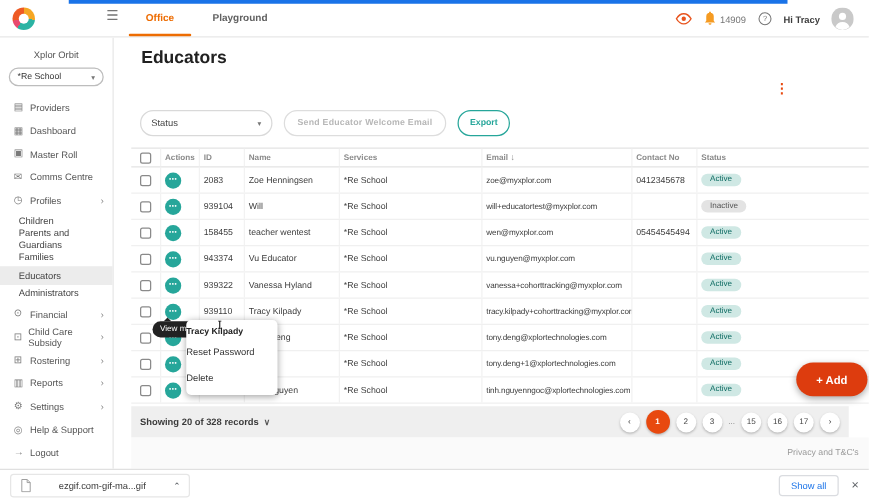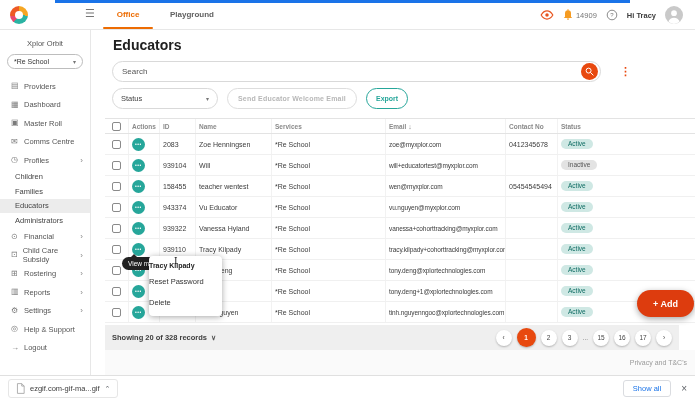--- a/index.html
+++ b/index.html
@@ -88,21 +88,21 @@
   .ctx-menu{position:absolute;left:44px;top:226px;width:73px;background:#fff;border-radius:4px;box-shadow:0 1px 6px rgba(0,0,0,.35);z-index:10;padding:3px 0 6px;text-align:left}
   .ctx-title{font-size:7px;font-weight:bold;color:#222;padding:3px 0 2px}
   .ctx-item{font-size:7.5px;color:#333;padding:6px 0 3px}
   .ctx-item:last-child{padding-top:9px}
   .tooltip{position:absolute;left:17px;top:227px;background:#222;color:#fff;font-size:6.5px;padding:3px 6px;border-radius:7px;z-index:9;white-space:nowrap}
   .tooltip::before{content:"";position:absolute;top:-3px;left:9px;border-left:3px solid transparent;border-right:3px solid transparent;border-bottom:3px solid #222}
   .ibeam{position:absolute;left:69px;top:227px;z-index:12;font-family:"DejaVu Serif",serif;font-size:9px;color:#111;line-height:1}
 
   
   .dlbar{position:absolute;left:0;bottom:0;right:0;height:26px;background:#fff;border-top:1px solid #e0e0e0;z-index:8;display:flex;align-items:center}
-  .dlchip{margin-left:8px;height:19px;display:flex;align-items:center;gap:5px;padding:0 7px;border:1px solid #e6e6e6;border-radius:3px;background:#fff}
+  .dlchip{margin-left:8px;height:19px;display:flex;align-items:center;gap:22px;padding:0 7px;border:1px solid #e6e6e6;border-radius:3px;background:#fff}
   .dlname{font-size:7.5px;color:#3c3c3c}
   .dlcaret{font-size:7px;color:#5f6368}
   .showall{margin-left:auto;margin-right:10px;border:1px solid #dadce0;border-radius:3px;padding:3px 9px;color:#1a73e8;font-size:7.5px;background:#fff}
   .dlclose{margin-right:8px;color:#5f6368;font-size:10px;line-height:1}
 </style>
 </head>
 <body>
 
 <div class="loadbar"></div>
 
@@ -168,20 +168,23 @@
       </div>
     <div class="nav-item">
         <span class="ico">◷</span>
         <span>Profiles</span>
         <span class="chev">›</span>
       </div>
     <div class="nav-item sub">
         <span>Children</span>
       </div>
     <div class="nav-item sub">
+        <span>Parents and Guardians</span>
+      </div>
+    <div class="nav-item sub">
         <span>Families</span>
       </div>
     <div class="nav-item sub active">
         <span>Educators</span>
       </div>
     <div class="nav-item sub">
         <span>Administrators</span>
       </div>
     <div class="nav-item">
         <span class="ico">⊙</span>
@@ -216,31 +219,20 @@
         <span class="ico">→</span>
         <span>Logout</span>
       </div>
   </nav>
 </aside>
 
 <main class="main">
   <h1 class="page-title">Educators</h1>
 
   <div class="search-row">
-    <div class="search-pill">
-      <input class="search-input" placeholder="Search" style="">
-      <div class="search-btn">
-        <span style="display:flex">
-          <svg width="9" height="9" viewBox="0 0 20 20">
-              <circle cx="8" cy="8" r="5.5" fill="none" stroke="#fff" stroke-width="2.2"></circle>
-              <line x1="12.5" y1="12.5" x2="18" y2="18" stroke="#fff" stroke-width="2.2" stroke-linecap="round"></line>
-            </svg>
-        </span>
-      </div>
-    </div>
     <div class="kebab">⋮</div>
   </div>
 
   <div class="filter-row">
     <div class="status-pill">
       <span>Status</span>
       <span class="car">▾</span>
     </div>
     <div class="welcome-btn">Send Educator Welcome Email</div>
     <div class="export-btn">Export</div>

